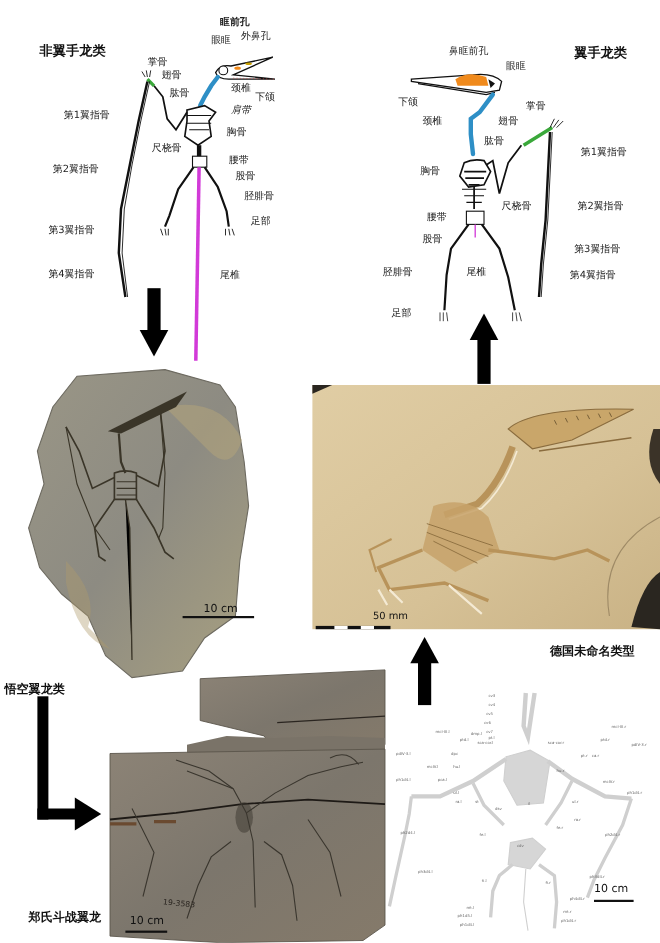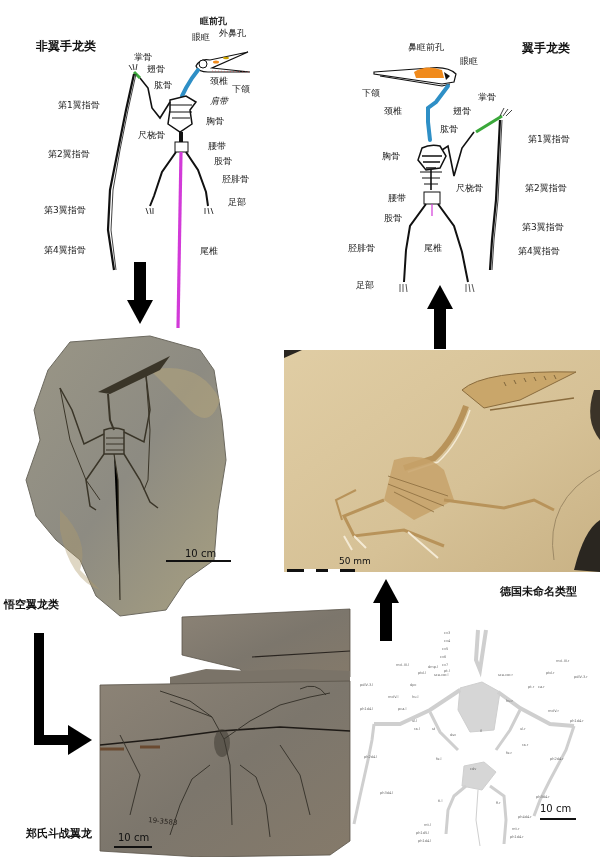--- a/index.html
+++ b/index.html
@@ -153,21 +153,21 @@
     <path d="M114 124 L118 150 L120 270" stroke="#3a3528" stroke-width="1.2"></path>
     <path d="M104 124 L86 150 L90 176 L96 180" stroke="#3a3528" stroke-width="1.5" fill="none"></path>
     <path d="M124 124 L140 150 L150 172 L158 178" stroke="#3a3528" stroke-width="1.5" fill="none"></path>
     <path d="M104 104 L84 114 L72 80 L60 58" stroke="#3a3528" stroke-width="1.5" fill="none"></path>
     <path d="M60 58 L70 110 L86 150 L100 170" stroke="#3a3528" stroke-width="1" fill="none"></path>
     <path d="M124 102 L144 112 L150 80 L146 46" stroke="#3a3528" stroke-width="1.5" fill="none"></path>
     <path d="M146 46 L150 100 L148 150 L144 160" stroke="#3a3528" stroke-width="1" fill="none"></path>
   </svg>
   <div class="scale" style="left:185px;top:548px;">10 cm</div>
   <div class="scalebar" style="left:166px;top:560px;width:65px;"></div>
-  <div class="cap" style="left:4px;top:597px;font-family:Liberation Serif, serif;">悟空翼龙类</div>
+  <div class="cap" style="left:4px;top:619px;font-family:Liberation Serif, serif;">悟空翼龙类</div>
 </div>
 
 <div>
   <svg style="left:284px;top:350px;" width="316" height="222" viewBox="0 0 316 222">
     <defs>
       <linearGradient id="slabB" x1="0" y1="0" x2="1" y2="1">
         <stop offset="0" stop-color="#e0cda4"></stop>
         <stop offset="0.6" stop-color="#d6c196"></stop>
         <stop offset="1" stop-color="#c9b285"></stop>
       </linearGradient>

